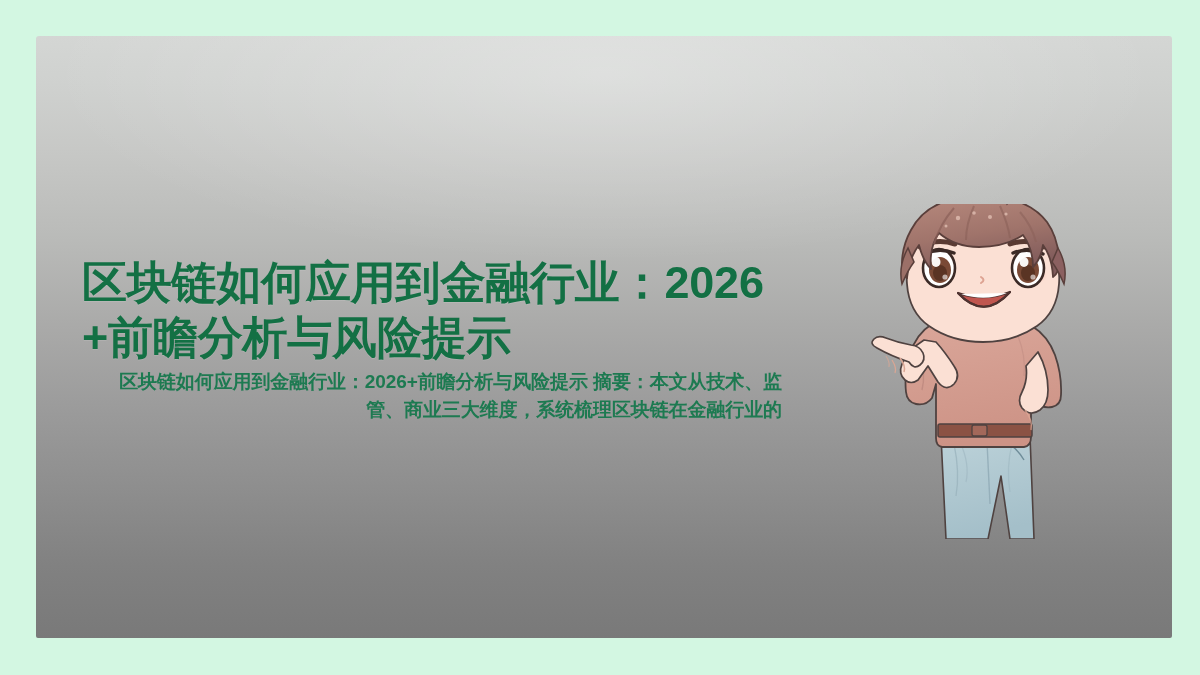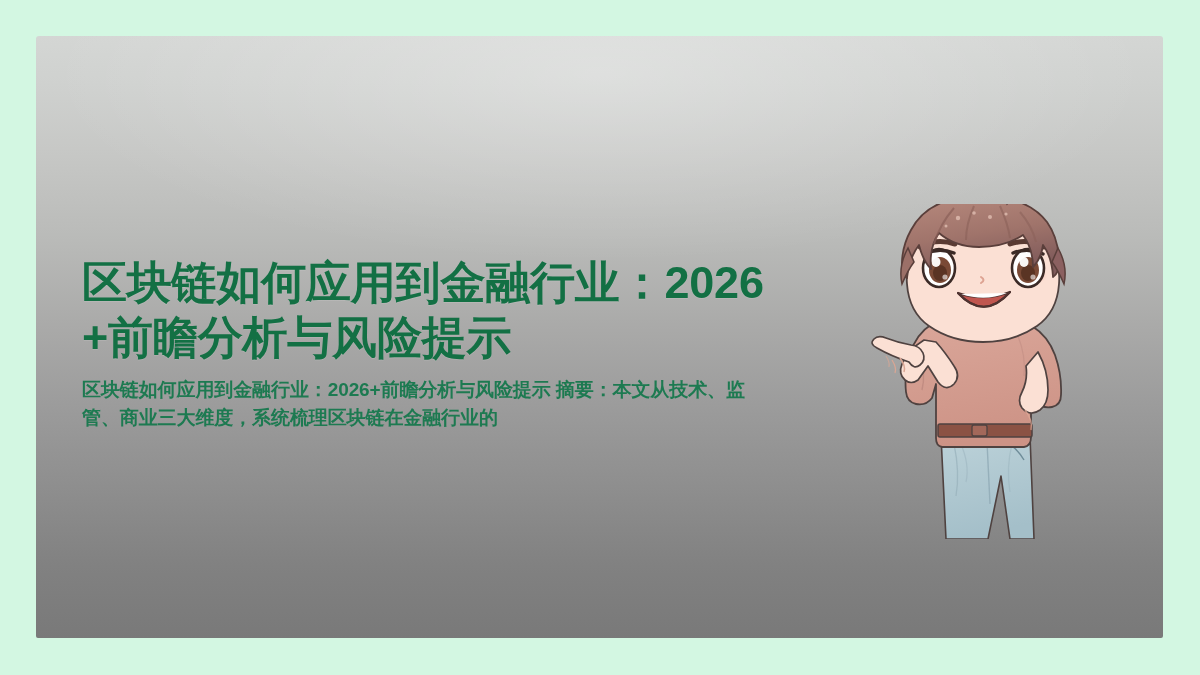--- a/index.html
+++ b/index.html
@@ -32,20 +32,21 @@
         #d4d6d4 0%,
         #cfd1cf 8%,
         #c6c7c5 20%,
         #b9bab8 34%,
         #aaaaa9 48%,
         #9b9b9b 62%,
         #8d8d8d 76%,
         #818181 88%,
         #797979 100%);
     overflow: hidden;
+    padding-left: 9px;
   }
 
   
   #panel-sheen {
     position: absolute;
     inset: 0;
     background:
       radial-gradient(ellipse 70% 45% at 50% 6%, rgba(255,255,255,0.30), rgba(255,255,255,0) 70%);
     pointer-events: none;
   }
@@ -63,27 +64,28 @@
     color: #137044;
     font-size: 45px;
     line-height: 1.22;
     font-weight: 700;
     letter-spacing: -0.2px;
     word-break: break-all;
     text-shadow: 0 1px 0 rgba(255,255,255,0.10);
   }
 
   #slide-subtitle {
-    margin: 10px 0 0 0;
+    margin: 2px 0 0 0;
     color: #1d7a51;
     font-size: 19px;
     line-height: 1.5;
     font-weight: 600;
     letter-spacing: -0.1px;
     word-break: break-all;
+    text-align: right;
   }
 
   
   #character-illustration {
     position: absolute;
     left: 826px;
     top: 168px;
     width: 238px;
     height: 335px;
   }

